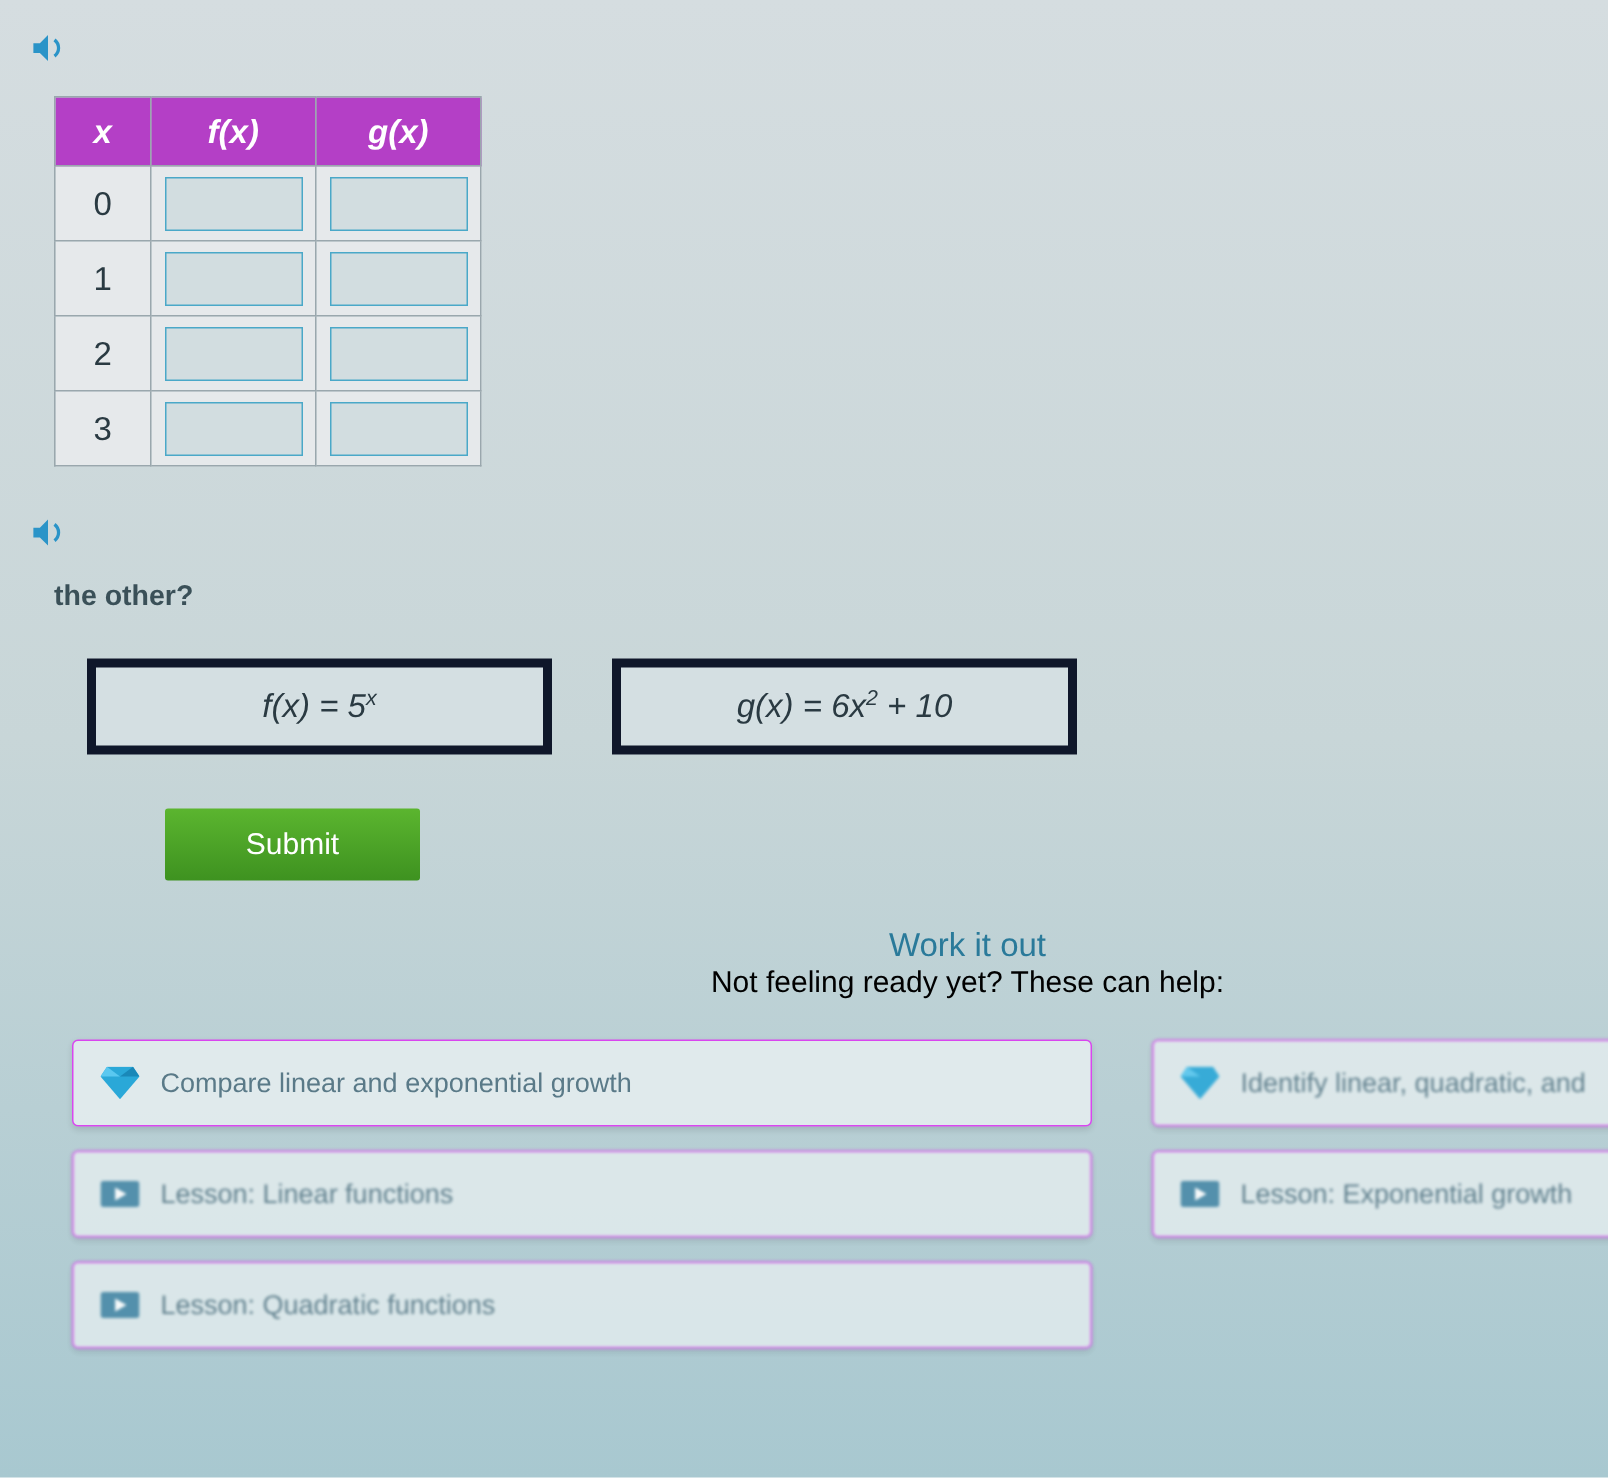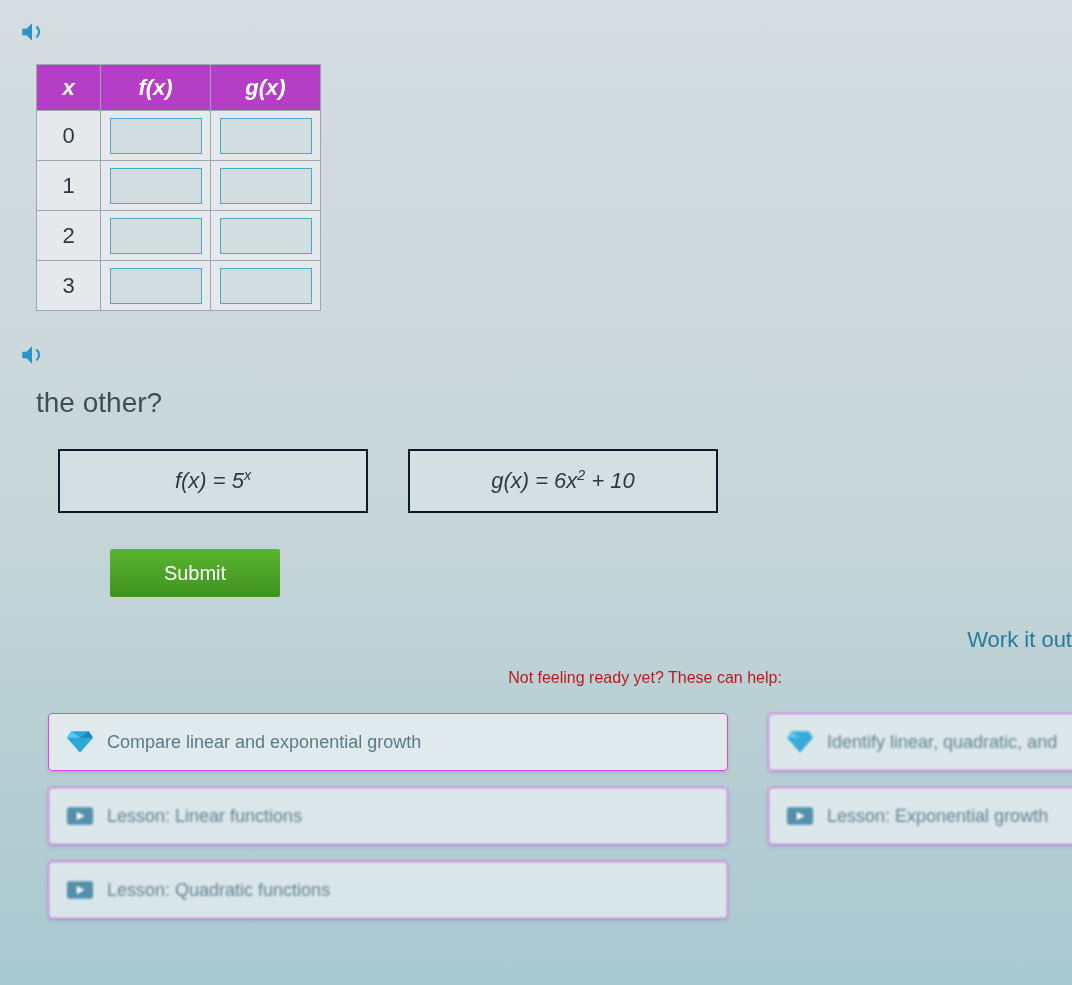--- a/index.html
+++ b/index.html
@@ -71,21 +71,21 @@
     text-align: center;
   }
 
   
   .choices {
     display: flex;
     gap: 40px;
     margin: 30px 0 36px 40px;
   }
   .choice-btn {
-    border: 2px solid #0f172a;
+    border: 6px solid #0f172a;
     background: #d4dfe2;
     width: 310px;
     height: 64px;
     display: flex;
     align-items: center;
     justify-content: center;
     font-size: 22px;
     color: #2a3a42;
     font-style: italic;
     cursor: pointer;
@@ -106,26 +106,25 @@
 
   .work-section {
     margin-top: 30px;
     text-align: center;
     padding-left: 200px;
   }
   .work-link {
     font-size: 22px;
     color: #2a7a9a;
     display: block;
-    margin-bottom: 16px;
-    text-align: right;
+    margin-bottom: 1px;
   }
   .not-ready {
-    font-size: 16px;
-    color: #b91c1c;
+    font-size: 20px;
+    color: #000000;
   }
 
   .cards {
     margin-top: 26px;
     display: grid;
     grid-template-columns: 680px 330px;
     gap: 16px 40px;
     padding-left: 30px;
   }
   .card {
@@ -211,21 +210,21 @@
 
 
 <div class="prompt-row">
   <span class="speaker-icon">
     <svg viewBox="0 0 24 24" width="26" height="26">
         <path fill="#2a94c8" d="M3 9v6h4l5 5V4L7 9H3z"></path>
         <path fill="none" stroke="#2a94c8" stroke-width="2" d="M16 7c1.5 1.2 2.5 3 2.5 5s-1 3.8-2.5 5"></path>
       </svg>
   </span>
 </div>
-<div class="prompt-text" style="margin-left:18px; font-size:28px;">the other?</div>
+<div class="prompt-text" style="margin-left:18px; font-size:19px;font-weight:bold;">the other?</div>
 
 
 <div class="choices">
   <div class="choice-btn">
     <span><span>f(x) = 5</span><sup>x</sup></span>
   </div>
   <div class="choice-btn">
     <span><span>g(x) = 6x</span><sup>2</sup><span> + 10</span></span>
   </div>
 </div>

